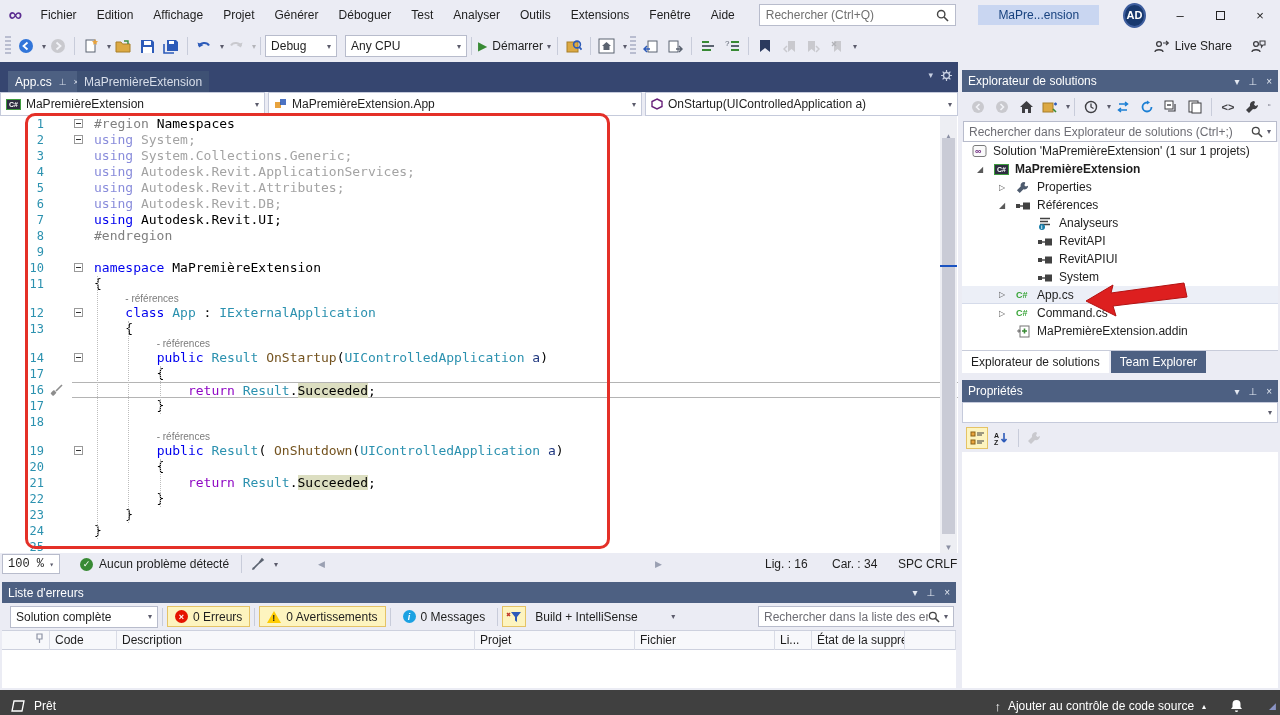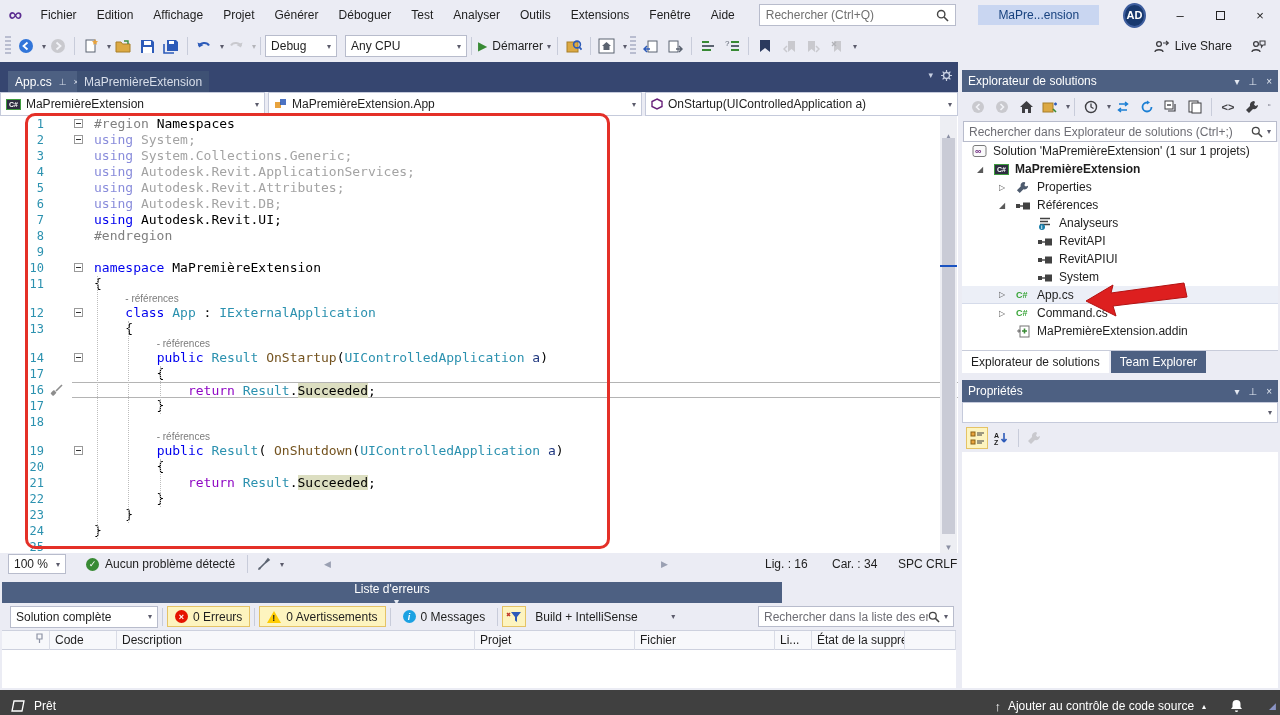--- a/index.html
+++ b/index.html
@@ -59,21 +59,21 @@
   .tok-h { color:#000; background:#DCDEC1; }
   .guide { position:absolute; width:1px; border-left:1px dotted #BDBDBD; }
 
   #vscroll { left:940px; top:116px; width:17px; height:437px; background:#EDEEF3; }
   #vscroll .thumb { position:absolute; left:2px; top:22px; width:13px; height:396px; background:#C9CBD6; }
   #vscroll .mark { position:absolute; left:0; top:149px; width:17px; height:2px; background:#1A53C1; }
   #vscroll .arr { position:absolute; left:0; width:17px; text-align:center; color:#8A8FA3; font-size:8px; }
   #splitbox { left:940px; top:116px; width:17px; height:15px; background:#F4F5F9; border:1px solid #B9BDCE; font-size:8px; text-align:center; color:#444; line-height:13px; }
 
   #editor-status { left:0; top:553px; width:958px; height:22px; background:#EBECF4; display:flex; align-items:center; font-size:12px; }
-  #zoom-combo { width:58px; height:20px; margin-left:8px; }
+  #zoom-combo { width:58px; height:20px; margin-left:2px;font-family:Liberation Mono, monospace; }
   .okball { width:13px; height:13px; border-radius:50%; background:#388A34; color:#fff; font-size:9px; display:flex; align-items:center; justify-content:center; margin:0 6px 0 20px; }
   #hsc { color:#9AA0B2; font-size:9px; }
   .estat { color:#1E1E1E; }
 
   
   .ptitle { background:#4D6082; color:#fff; display:flex; align-items:center; padding:0 6px; font-size:12px; }
   .ptitle .sp { flex:1; }
   .ptitle .tbi { margin-left:9px; font-size:10px; color:#E4E9F2; }
   .searchbox { background:#fff; border:1px solid #B8BCCC; display:flex; align-items:center; padding:0 5px; color:#6D6D74; }
   .searchbox .ph { flex:1; white-space:nowrap; overflow:hidden; }
@@ -844,21 +844,21 @@
   </div>
   <div class="vsep"></div>
   <div class="ptbtn disabled">
     <svg class="icon" width="14" height="14" viewBox="0 0 14 14">
         <path d="M9 1 a4 4 0 0 0 -4 5 L1 10 l3 3 4-4 a4 4 0 0 0 5-4 l-2.5 1 -1.5-1.5 1-2.5z" fill="#8D93A5"></path>
       </svg>
   </div>
 </div>
 <div class="abs" style="left:962px; top:452px; width:316px; height:236px; background:#fff;"></div>
 
-<div class="ptitle abs" style="left:2px; top:582px; width:780px; height:21px;flex-direction:column;">
+<div class="ptitle abs" style="left:2px; top:582px; width:954px; height:21px;">
   <span>Liste d'erreurs</span>
     <span class="sp"></span>
   <span class="tbi">▾</span>
   <span class="tbi">⊥</span>
   <span class="tbi">×</span>
 </div>
 <div id="el-toolbar" class="abs" style="left:2px; top:603px; width:954px; height:27px;">
   <div class="combo" style="width:148px; margin-left:8px;">
     <span class="cv">Solution complète</span>
       <span class="ddarrow">▾</span>

